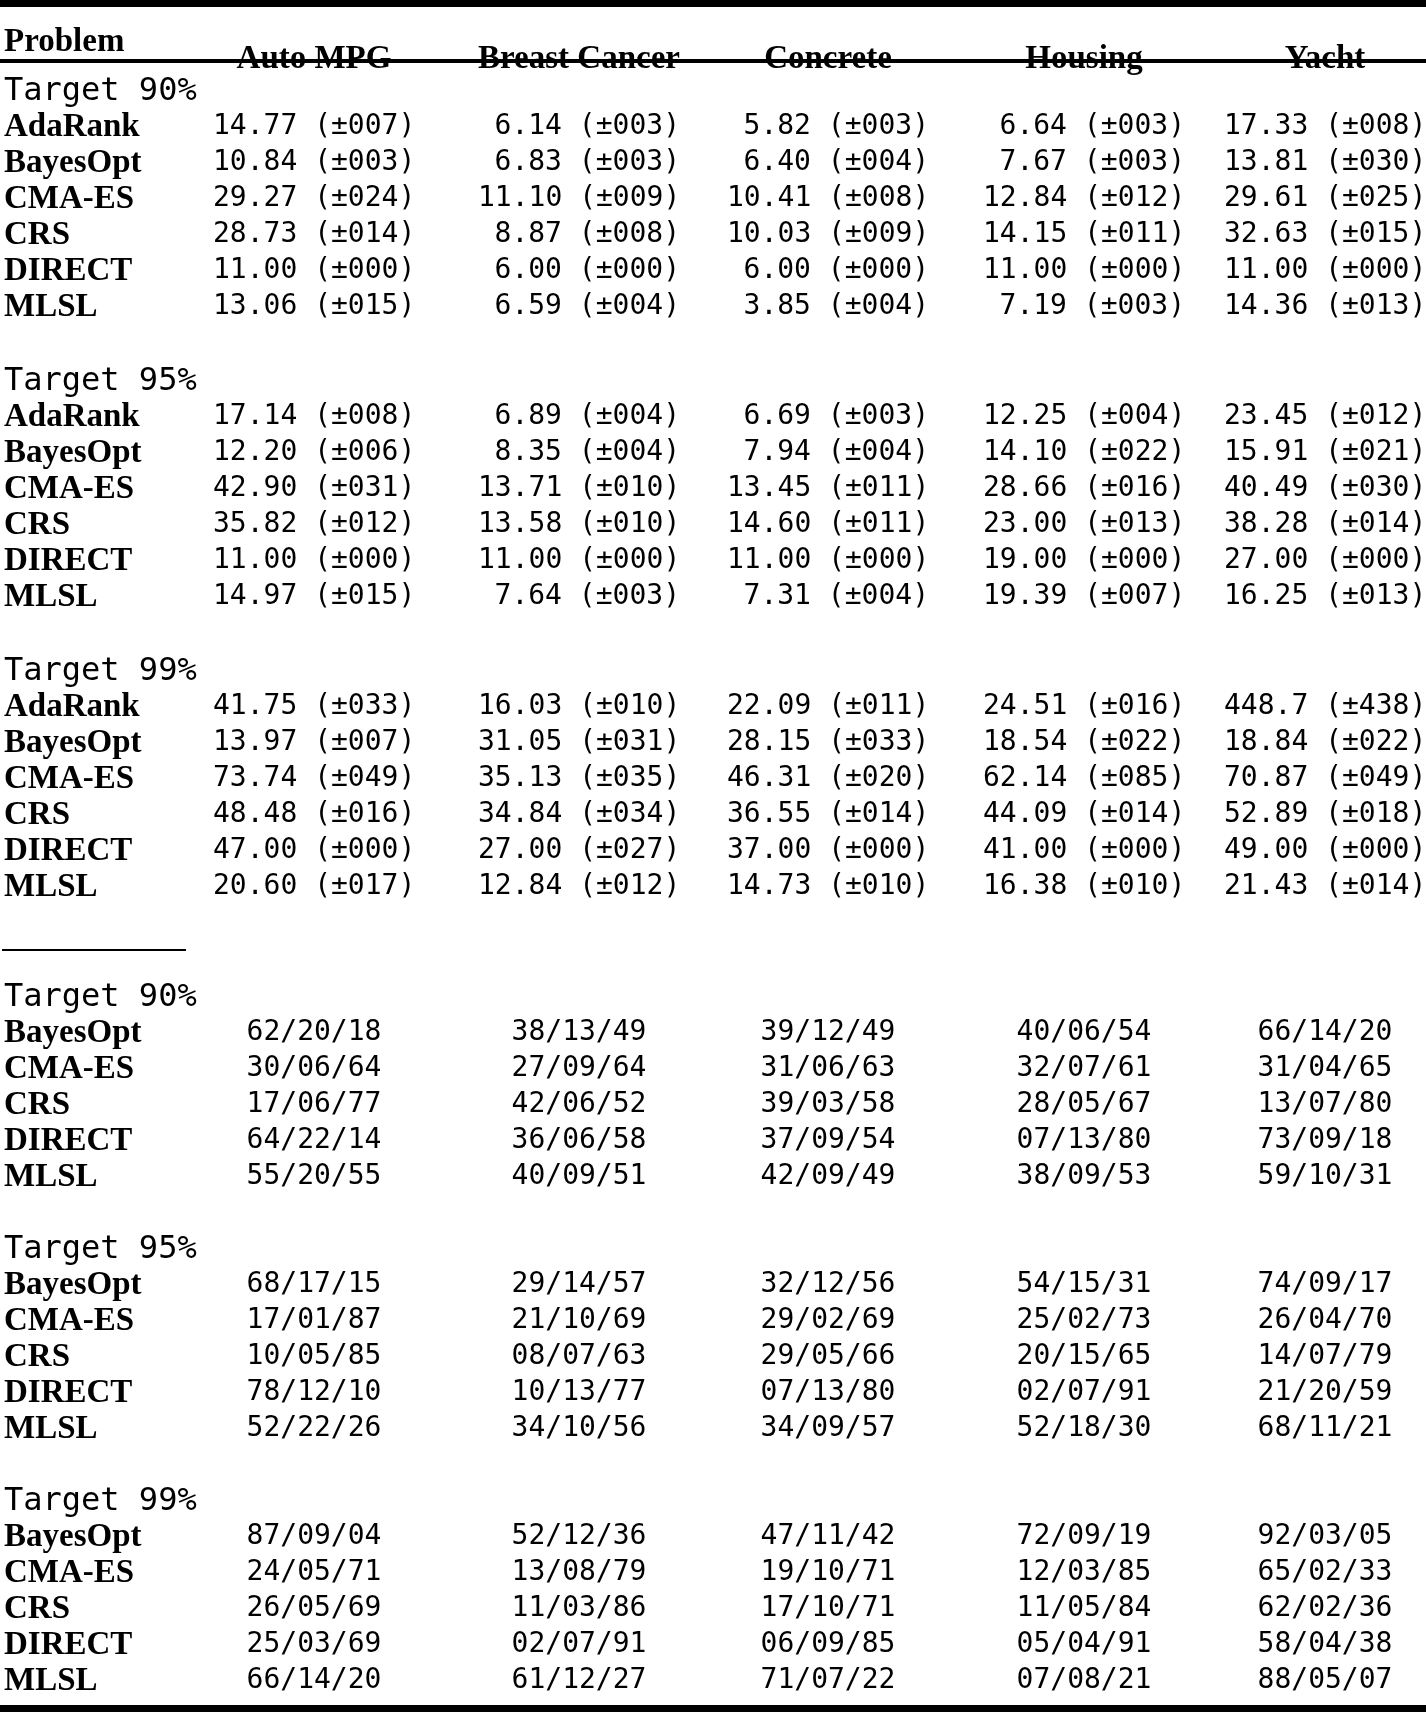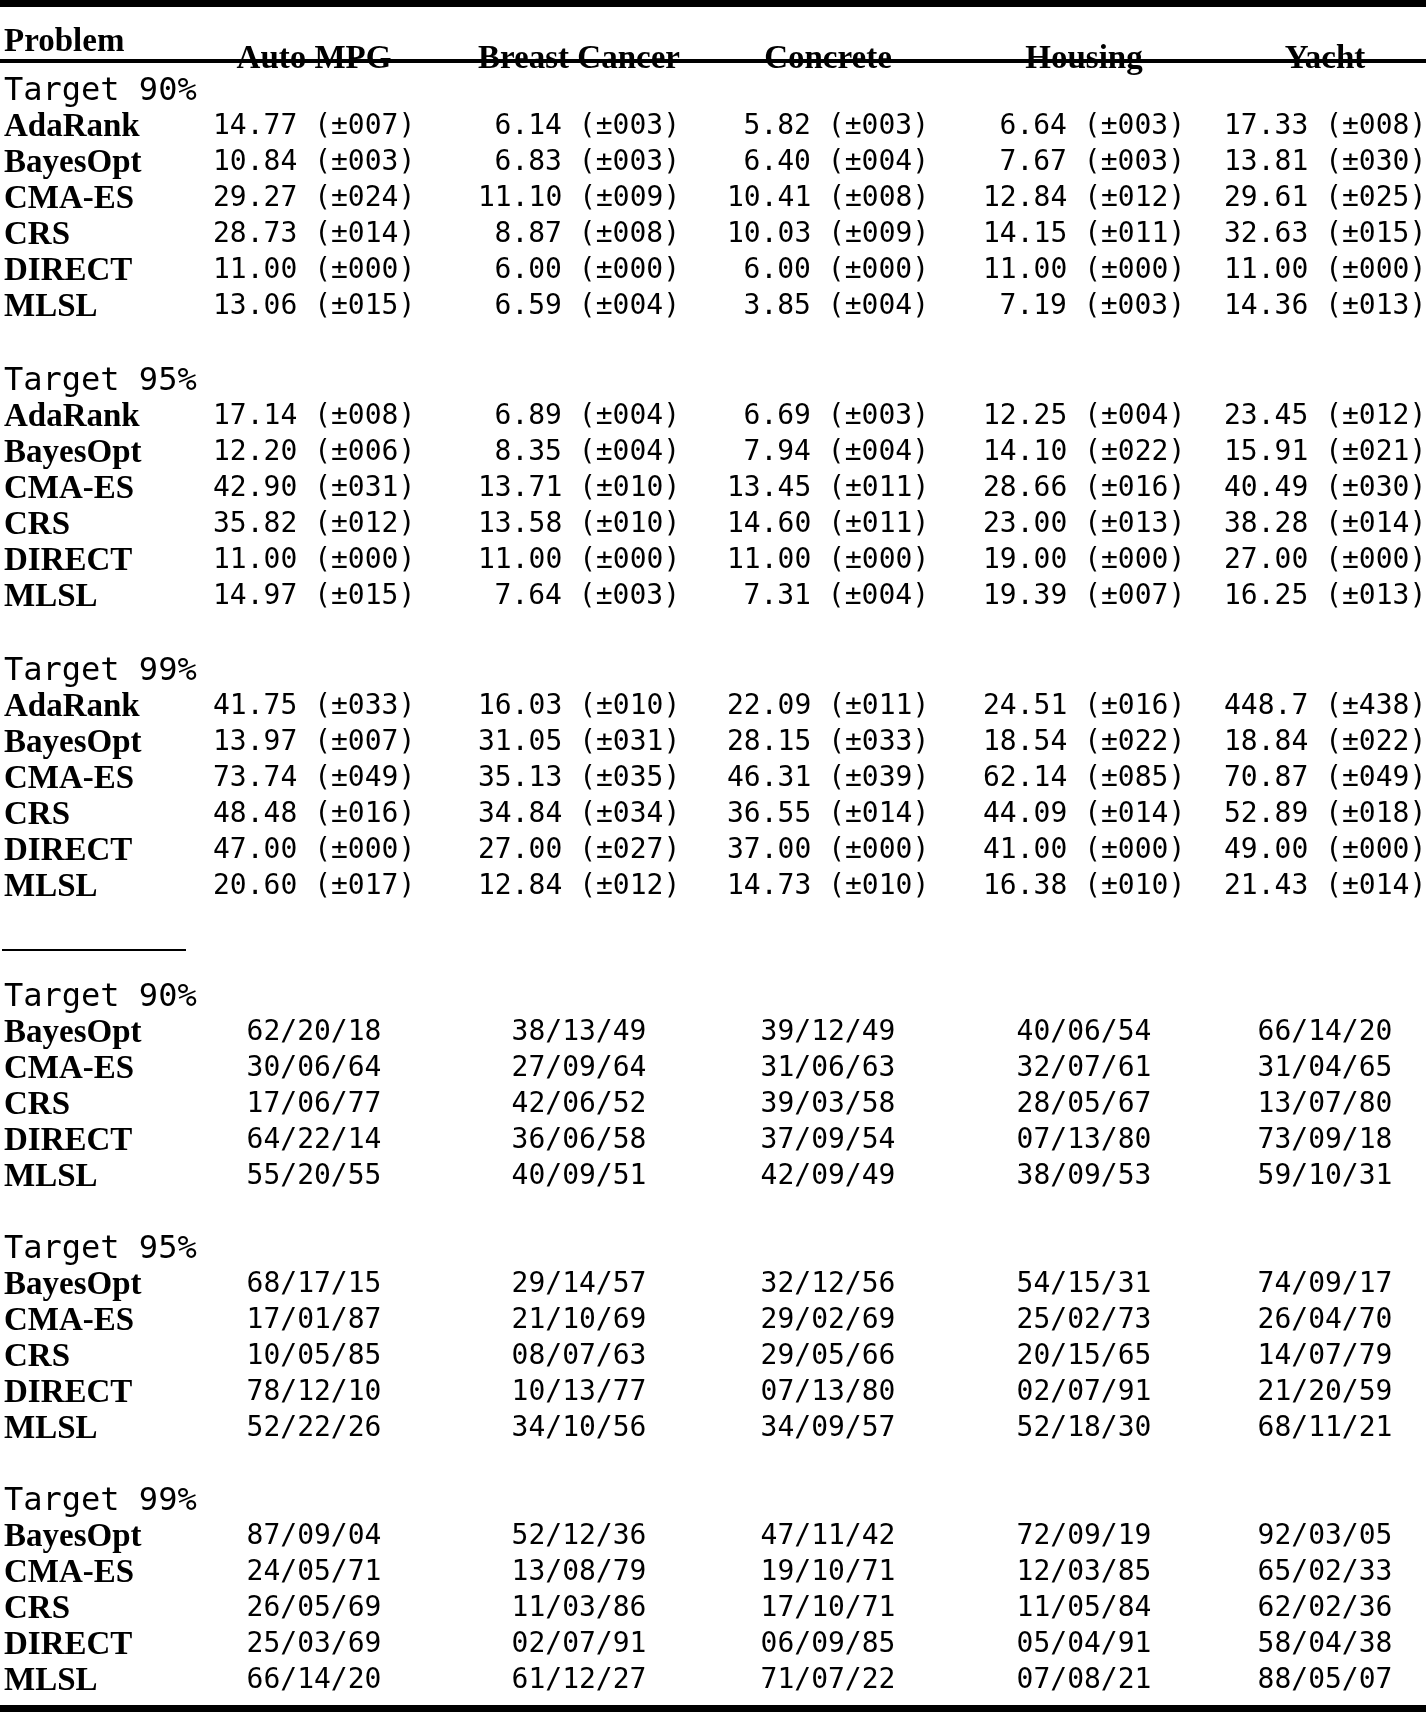--- a/index.html
+++ b/index.html
@@ -194,21 +194,21 @@
           <div class="cell num-cell"><span class="box"><span class="num b">13.97</span> <span class="err">(±007)</span></span></div>
           <div class="cell num-cell"><span class="box"><span class="num">31.05</span> <span class="err">(±031)</span></span></div>
           <div class="cell num-cell"><span class="box"><span class="num">28.15</span> <span class="err">(±033)</span></span></div>
           <div class="cell num-cell"><span class="box"><span class="num">18.54</span> <span class="err">(±022)</span></span></div>
           <div class="cell num-cell"><span class="box"><span class="num b">18.84</span> <span class="err">(±022)</span></span></div>
         </div>
         <div class="row">
           <div class="cell label-cell"><span class="method">CMA-ES</span></div>
           <div class="cell num-cell"><span class="box"><span class="num">73.74</span> <span class="err">(±049)</span></span></div>
           <div class="cell num-cell"><span class="box"><span class="num">35.13</span> <span class="err">(±035)</span></span></div>
-          <div class="cell num-cell"><span class="box"><span class="num">46.31</span> <span class="err">(±039)</span></span></div>
+          <div class="cell num-cell"><span class="box"><span class="num">46.31</span> <span class="err">(±020)</span></span></div>
           <div class="cell num-cell"><span class="box"><span class="num">62.14</span> <span class="err">(±085)</span></span></div>
           <div class="cell num-cell"><span class="box"><span class="num">70.87</span> <span class="err">(±049)</span></span></div>
         </div>
         <div class="row">
           <div class="cell label-cell"><span class="method">CRS</span></div>
           <div class="cell num-cell"><span class="box"><span class="num">48.48</span> <span class="err">(±016)</span></span></div>
           <div class="cell num-cell"><span class="box"><span class="num">34.84</span> <span class="err">(±034)</span></span></div>
           <div class="cell num-cell"><span class="box"><span class="num">36.55</span> <span class="err">(±014)</span></span></div>
           <div class="cell num-cell"><span class="box"><span class="num">44.09</span> <span class="err">(±014)</span></span></div>
           <div class="cell num-cell"><span class="box"><span class="num">52.89</span> <span class="err">(±018)</span></span></div>

